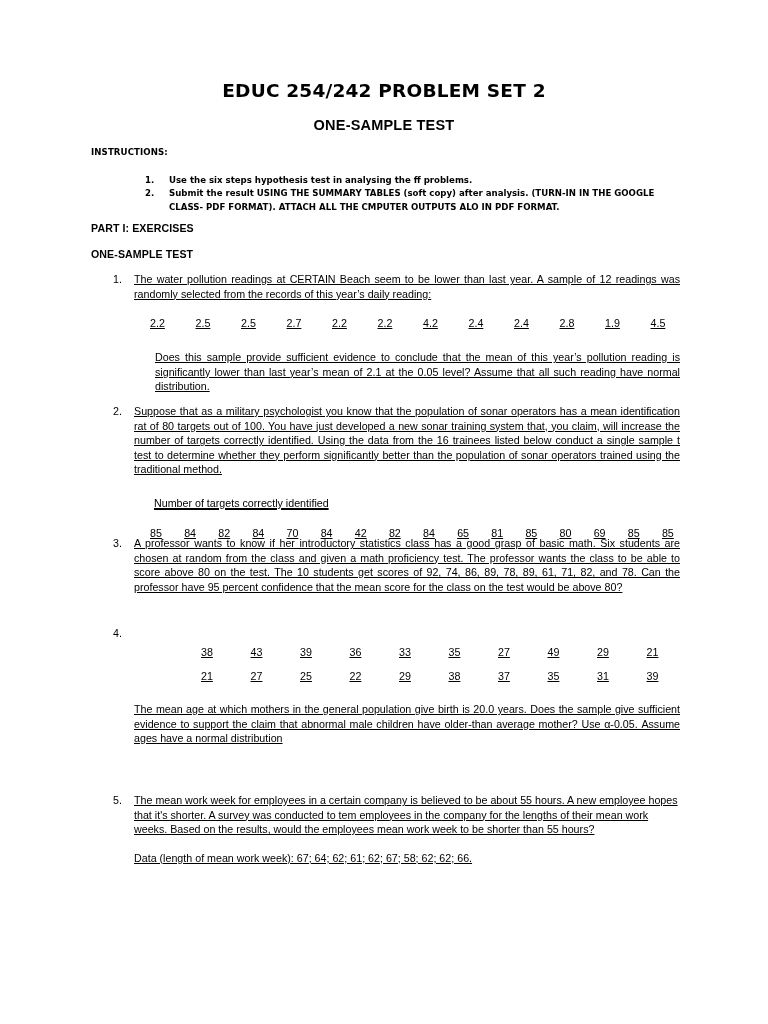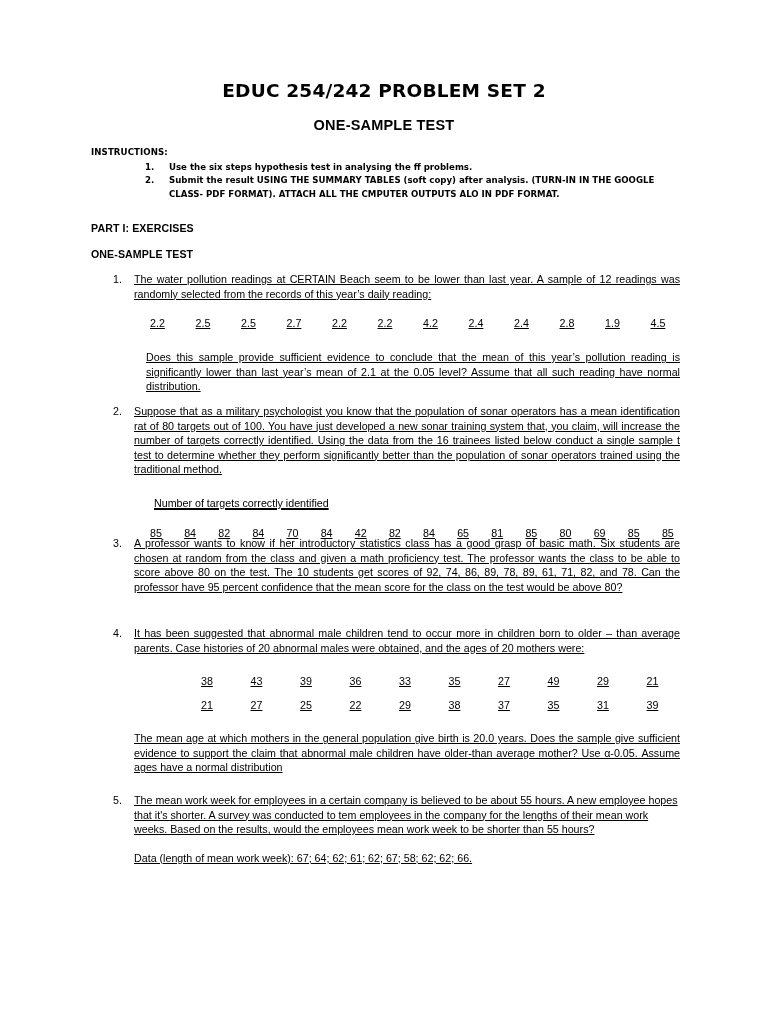--- a/index.html
+++ b/index.html
@@ -53,21 +53,21 @@
     left: 91px;
     top: 146px;
     width: 600px;
     font-family: "DejaVu Sans", sans-serif;
     font-weight: bold;
     font-size: 8.6px;
     line-height: 13.5px;
   }
   .instructions-label {
     display: block;
-    margin-bottom: 1px;
+    margin-bottom: 14px;
     letter-spacing: 0.1px;
   }
   .instr-list {
     margin: 0;
     padding: 0;
     list-style: none;
   }
   .instr-item {
     position: relative;
     padding-left: 78px;
@@ -195,21 +195,21 @@
         <span class="cell">2.2</span>
         <span class="cell">2.2</span>
         <span class="cell">4.2</span>
         <span class="cell">2.4</span>
         <span class="cell">2.4</span>
         <span class="cell">2.8</span>
         <span class="cell">1.9</span>
         <span class="cell">4.5</span>
       </div>
       <div class="gap-md"></div>
-      <p class="sub-para" style="margin-left:12px;">Does this sample provide sufficient evidence to conclude that the mean of this year’s pollution reading is significantly lower than last year’s mean of 2.1 at the 0.05 level? Assume that all such reading have normal distribution.</p>
+      <p class="sub-para" style="margin-left:21px;">Does this sample provide sufficient evidence to conclude that the mean of this year’s pollution reading is significantly lower than last year’s mean of 2.1 at the 0.05 level? Assume that all such reading have normal distribution.</p>
     </div>
   </div>
 
   <div class="problem" id="p2">
     <span class="problem-num">2.</span>
     <div class="problem-body">
       <p class="para">Suppose that as a military psychologist you know that the population of sonar operators has a mean identification rat of 80 targets out of 100.  You have just developed a new sonar training system that, you claim, will increase the number of targets correctly identified.  Using the data from the 16  trainees listed below conduct a single sample t test to determine whether they perform significantly better than the population of sonar operators trained using the traditional method.</p>
       <div class="gap-md"></div>
       <p class="para left underline-head">Number of targets correctly identified</p>
       <div class="gap-sm"></div>
@@ -237,21 +237,20 @@
   <div class="problem" id="p3">
     <span class="problem-num">3.</span>
     <div class="problem-body">
       <p class="para">A professor wants to know if her introductory statistics class has a good grasp of basic math. Six students are chosen at random from the class and given a math proficiency test. The professor wants the class to be able to score above 80 on the test. The 10 students get scores of 92, 74, 86, 89, 78, 89, 61, 71, 82, and 78. Can the professor have 95 percent confidence that the mean score for the class on the test would be above 80?</p>
     </div>
   </div>
 
   <div class="problem" id="p4">
     <span class="problem-num">4.</span>
     <div class="problem-body">
-      <p class="para">It has been suggested that abnormal male children tend to occur more in children born to older – than average parents. Case histories of 20 abnormal males were obtained, and the ages of 20 mothers were:</p>
       <div class="gap-sm"></div>
       <div class="ages-wrap">
         <div class="data-row ages-row">
           <span class="cell">38</span>
           <span class="cell">43</span>
           <span class="cell">39</span>
           <span class="cell">36</span>
           <span class="cell">33</span>
           <span class="cell">35</span>
           <span class="cell">27</span>

